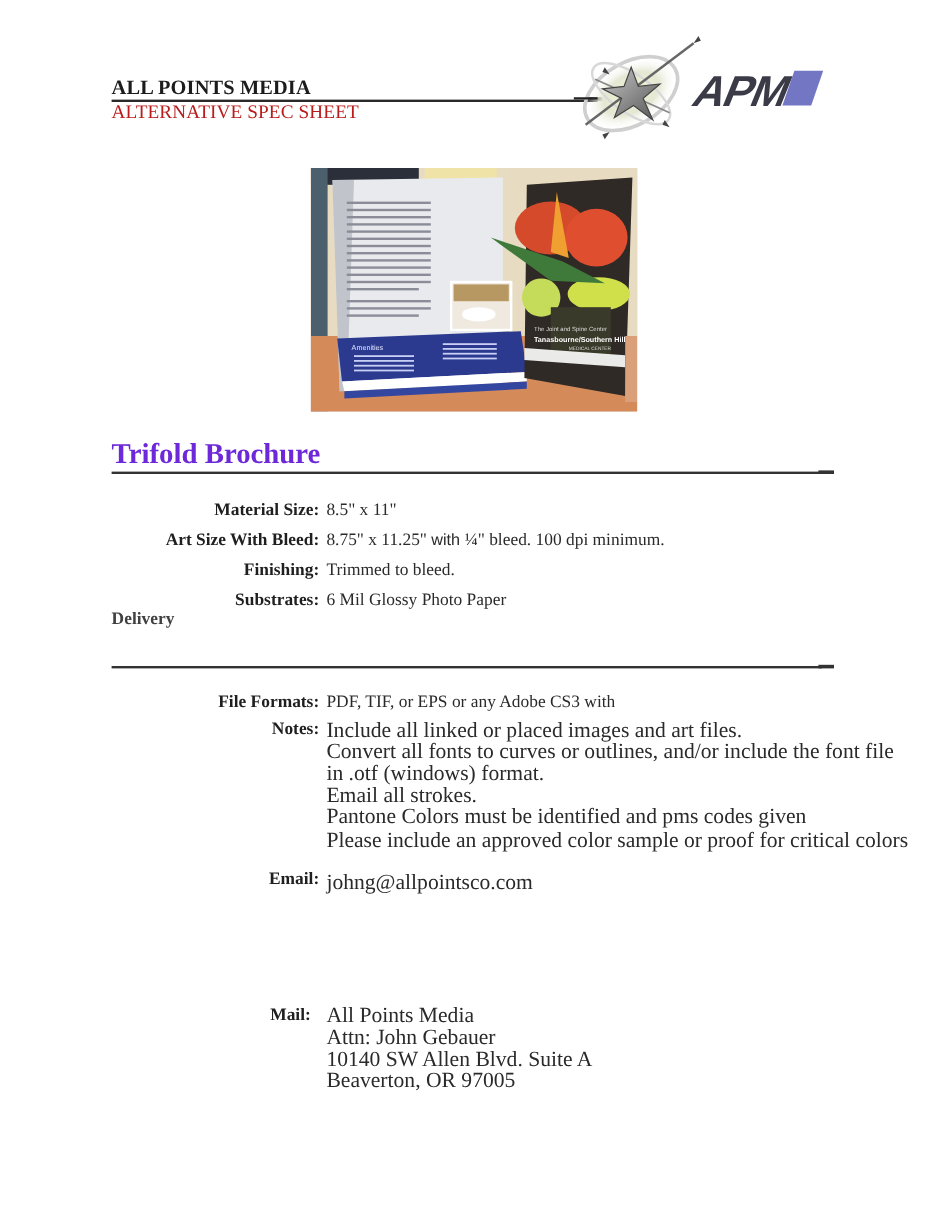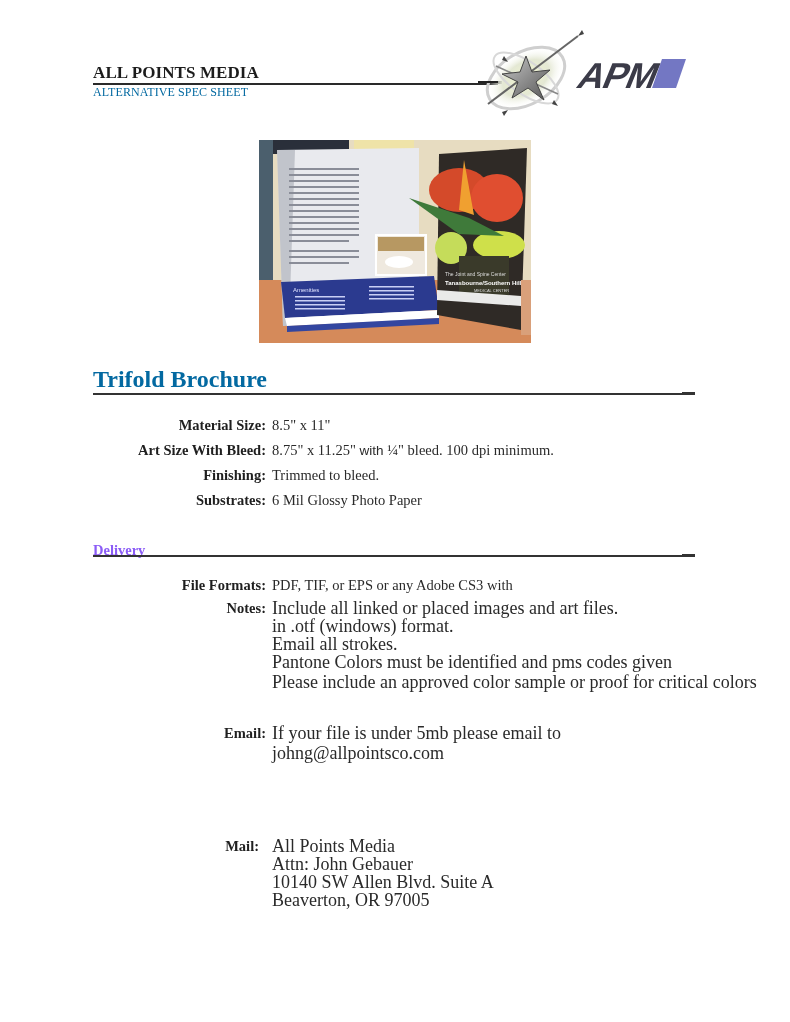--- a/index.html
+++ b/index.html
@@ -13,51 +13,51 @@
   .company-name {
     left: 93px; top: 63px; font-size: 17px; font-weight: bold; letter-spacing: 0.1px; color: #1c1c1c;
   }
   .header-rule {
     left: 93px; top: 83px; width: 405px; height: 2px; background: #2a2a2a;
   }
   .header-rule-tick {
     left: 490px; top: 81px; width: 12px; height: 3px; background: #2a2a2a;
   }
   .subtitle {
-    left: 93px; top: 85px; font-size: 12px; color: #0369a1; letter-spacing: 0.1px;
+    left: 93px; top: 85px; font-size: 16px; color: #b91c1c; letter-spacing: 0.1px;
   }
 
   
   .logo { left: 478px; top: 26px; width: 210px; height: 98px; }
 
   
   .photo {
     left: 259px; top: 140px; width: 272px; height: 203px; overflow: hidden;
     background: #d59a72;
   }
 
   
   .section-title {
-    left: 93px; top: 366px; font-size: 24px; font-weight: bold; color: #0369a1;
+    left: 93px; top: 366px; font-size: 24px; font-weight: bold; color: #6d28d9;
   }
   .section-rule {
     left: 93px; top: 393px; width: 592px; height: 2px; background: #333;
   }
   .section-rule-end {
     left: 682px; top: 392px; width: 13px; height: 3px; background: #333;
   }
 
   .spec-row { position: absolute; font-size: 14.5px; line-height: 18px; white-space: nowrap; }
   .spec-label { position: absolute; right: 0; font-weight: bold; color: #1f1f1f; }
   .spec-label-box { position: absolute; left: 0; width: 266px; height: 18px; }
   .spec-value { position: absolute; left: 272px; color: #2a2a2a; }
   .sans { font-family: "Liberation Sans", "DejaVu Sans", sans-serif; font-size: 13.5px; }
 
   .delivery-title {
-    left: 93px; top: 542px; font-size: 14.5px; font-weight: bold; color: #8b5cf6;
+    left: 93px; top: 508px; font-size: 14.5px; font-weight: bold; color: #404040;
   }
   .delivery-rule {
     left: 93px; top: 555px; width: 592px; height: 2px; background: #333;
   }
   .delivery-rule-end {
     left: 682px; top: 554px; width: 13px; height: 3px; background: #333;
   }
 
   .multiline { position: absolute; left: 272px; font-size: 18px; line-height: 18px; color: #2a2a2a; white-space: nowrap; }
   .multiline div { height: 18px; }
@@ -209,33 +209,33 @@
   <span class="spec-value">PDF, TIF, or EPS or any Adobe CS3 with</span>
 </div>
 
 <div class="spec-row" style="left:0; top:599px; width:700px;">
   <div class="spec-label-box">
       <span class="spec-label">Notes:</span>
     </div>
 </div>
 <div class="multiline" style="top:599px;">
   <div>Include all linked or placed images and art files.</div>
+  <div>Convert all fonts to curves or outlines, and/or include the font file</div>
   <div>in .otf (windows) format.</div>
   <div>Email all strokes.</div>
   <div>Pantone Colors must be identified and pms codes given</div>
   <div style="margin-top:2px;">Please include an approved color sample or proof for critical colors</div>
 </div>
 
 <div class="spec-row" style="left:0; top:724px; width:700px;">
   <div class="spec-label-box">
       <span class="spec-label">Email:</span>
     </div>
 </div>
 <div class="multiline" style="top:724px;">
-  <div>If your file is under 5mb please email to</div>
   <div style="margin-top:2px;">johng@allpointsco.com</div>
 </div>
 
 <div class="spec-row" style="left:0; top:837px; width:700px;">
   <div class="spec-label-box" style="width:259px;">
       <span class="spec-label">Mail:</span>
     </div>
 </div>
 <div class="multiline" style="top:837px;">
   <div>All Points Media</div>

